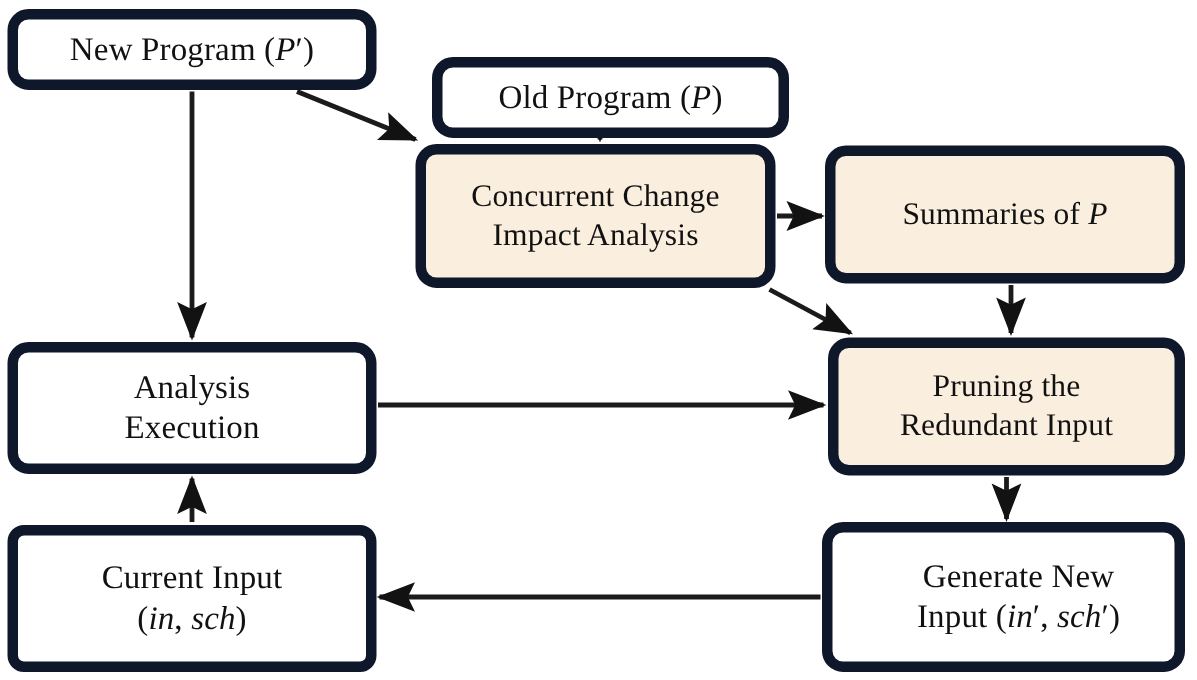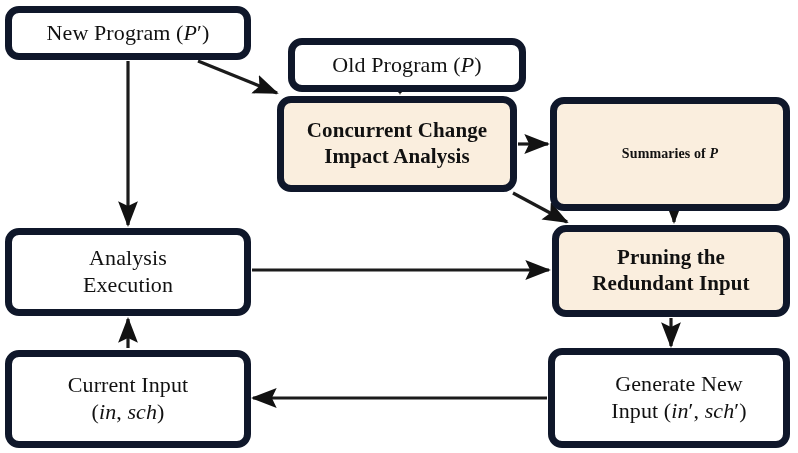--- a/index.html
+++ b/index.html
@@ -27,38 +27,38 @@
     align-items: center;
     justify-content: center;
     text-align: center;
     color: #111111;
     line-height: 1.22;
     letter-spacing: 0.1px;
     z-index: 3;
   }
   .node.highlight {
     background: #faeede;
-    font-weight: 700;
+    font-weight: 400;
   }
   .node .line {
     display: block;
     white-space: nowrap;
   }
   .math {
     font-family: "Liberation Serif", "DejaVu Serif", serif;
     font-style: italic;
   }
   
   #node-new-program   { left: 5px;   top: 6px;   width: 246px; height: 54px;  font-size: 22px; }
   #node-old-program   { left: 288px; top: 6px;   width: 238px; height: 54px;  font-size: 22px; margin-top: 32px; }
   #node-cia           { left: 277px; top: 96px;  width: 240px; height: 96px;  font-size: 21px; }
-  #node-summaries     { left: 550px; top: 97px;  width: 240px; height: 114px;  font-size: 14px; }
+  #node-summaries     { left: 550px; top: 97px;  width: 240px; height: 92px;  font-size: 21px; }
   #node-symbolic      { left: 5px;   top: 228px; width: 246px; height: 88px;  font-size: 22px; }
   #node-pruning       { left: 552px; top: 225px; width: 238px; height: 92px;  font-size: 21px; }
-  #node-current-input { left: 5px;   top: 350px; width: 246px; height: 98px;  font-size: 22px; }
+  #node-current-input { left: 5px;   top: 350px; width: 246px; height: 98px;  font-size: 22px; border-radius: 11px; }
   #node-generate      { left: 548px; top: 348px; width: 242px; height: 100px; font-size: 22px; padding-left: 20px; }
 
   #edges {
     position: absolute;
     left: 0;
     top: 0;
     width: 798px;
     height: 453px;
     z-index: 1;
   }

